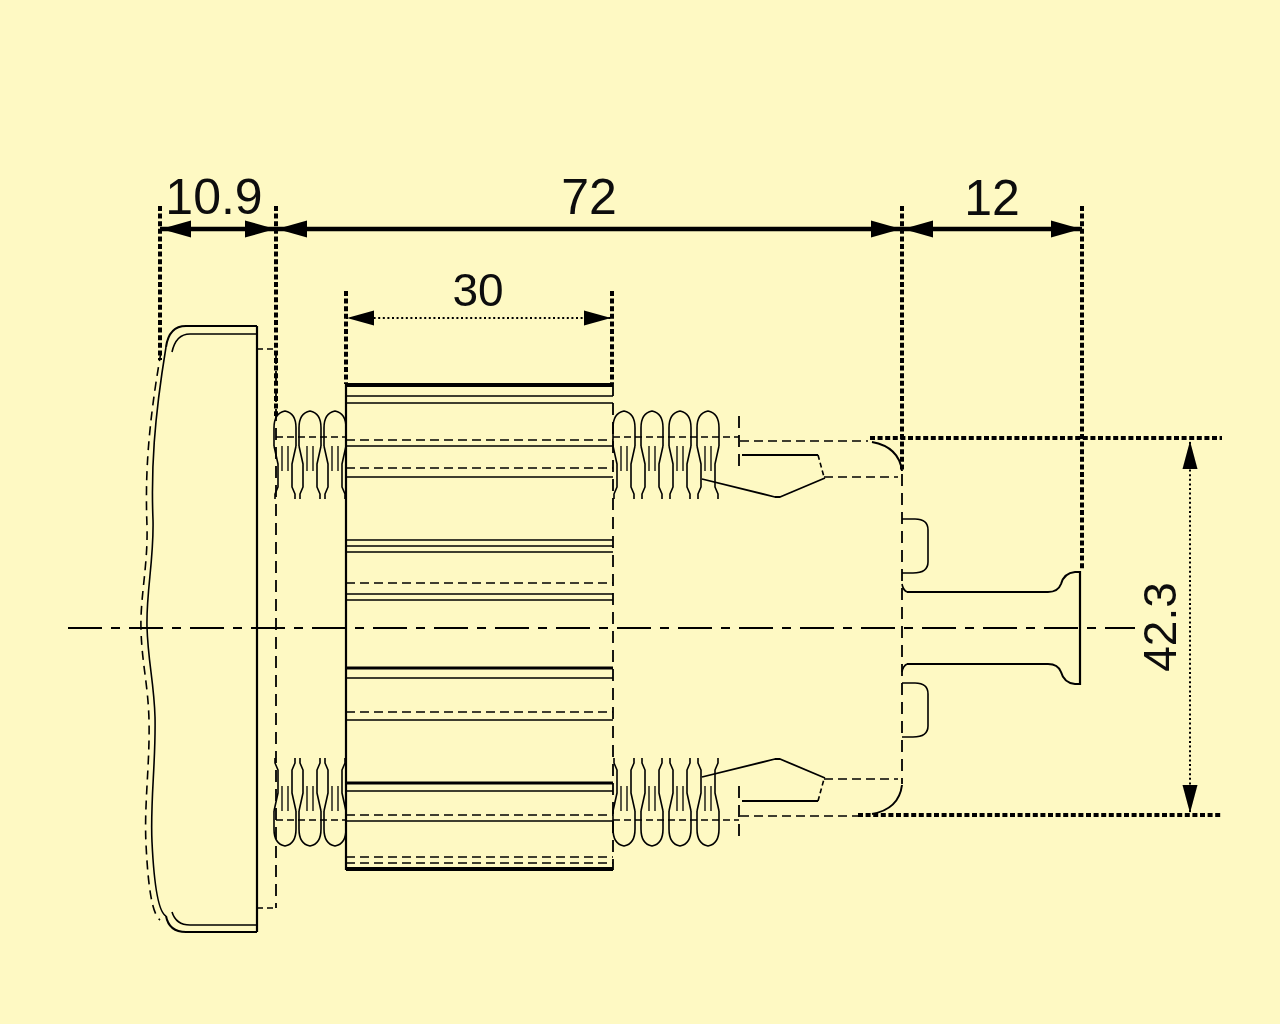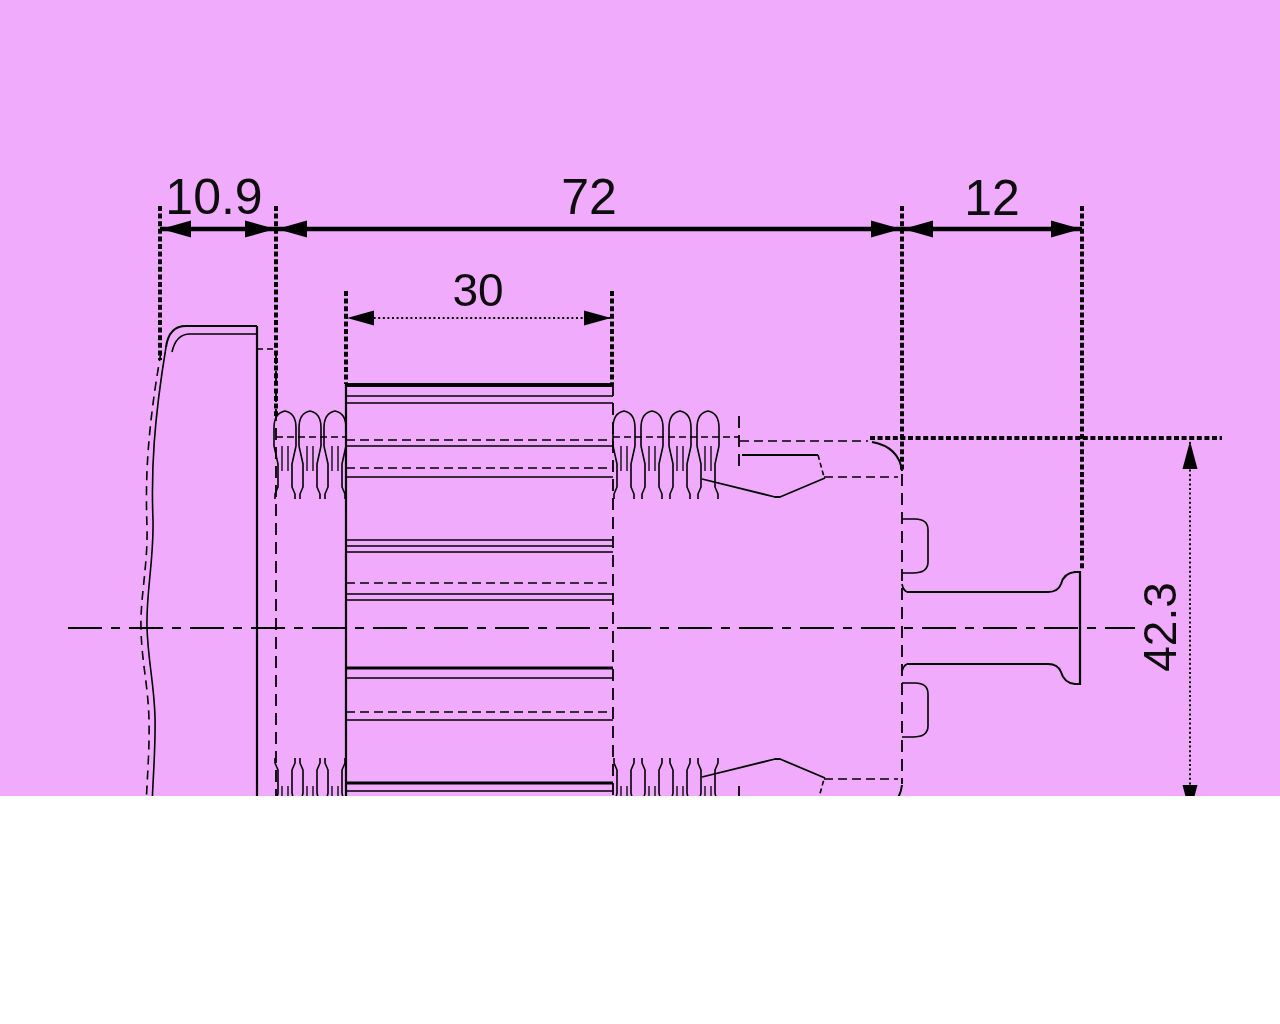--- a/index.html
+++ b/index.html
@@ -1,16 +1,16 @@
 <!DOCTYPE html>
 <html><head>
 <meta charset="utf-8">
 <style>
   html,body{margin:0;padding:0;background:#fff;}
-  .stage{position:relative;width:1280px;height:796px;background:#f0abfc;overflow:hidden;}
+  .stage{position:relative;width:1280px;height:1024px;background:#fef9c3;overflow:hidden;}
   svg{display:block;}
   .ln{stroke:#000;fill:none;stroke-width:2;stroke-linecap:butt;stroke-linejoin:round;}
   .w16{stroke-width:1.6;}
   .w18{stroke-width:1.8;}
   .w22{stroke-width:2.2;}
   .w32{stroke-width:3.2;}
   .edge-thick{stroke-width:4;}
   .hid{stroke-dasharray:12 7;stroke-width:1.8;}
   .dash-s{stroke-dasharray:9 5;stroke-width:1.6;}
   .dash-xs{stroke-dasharray:6 4;stroke-width:1.6;}

